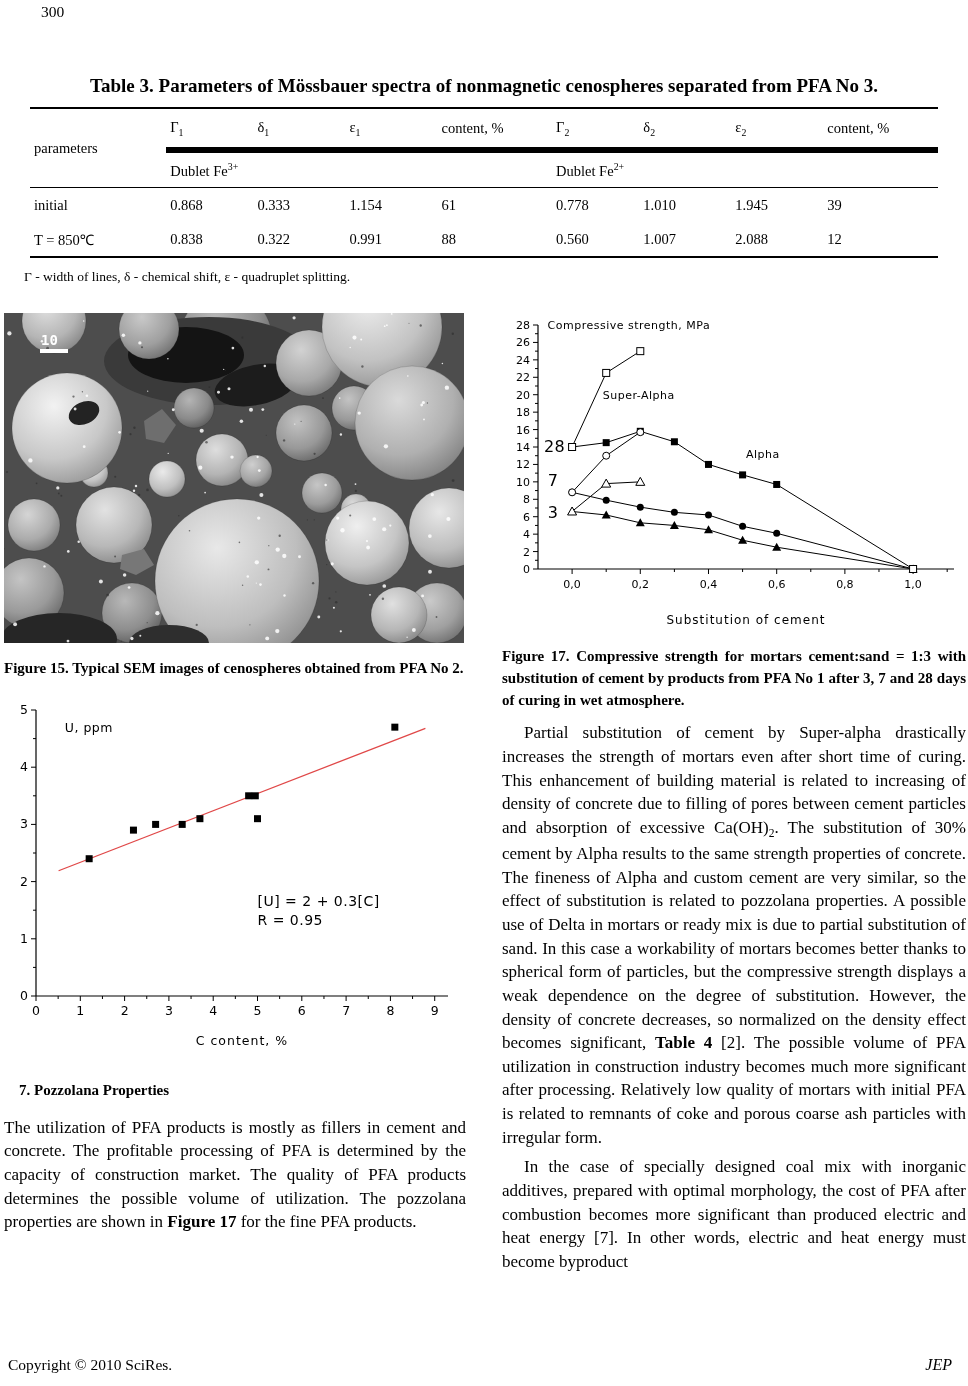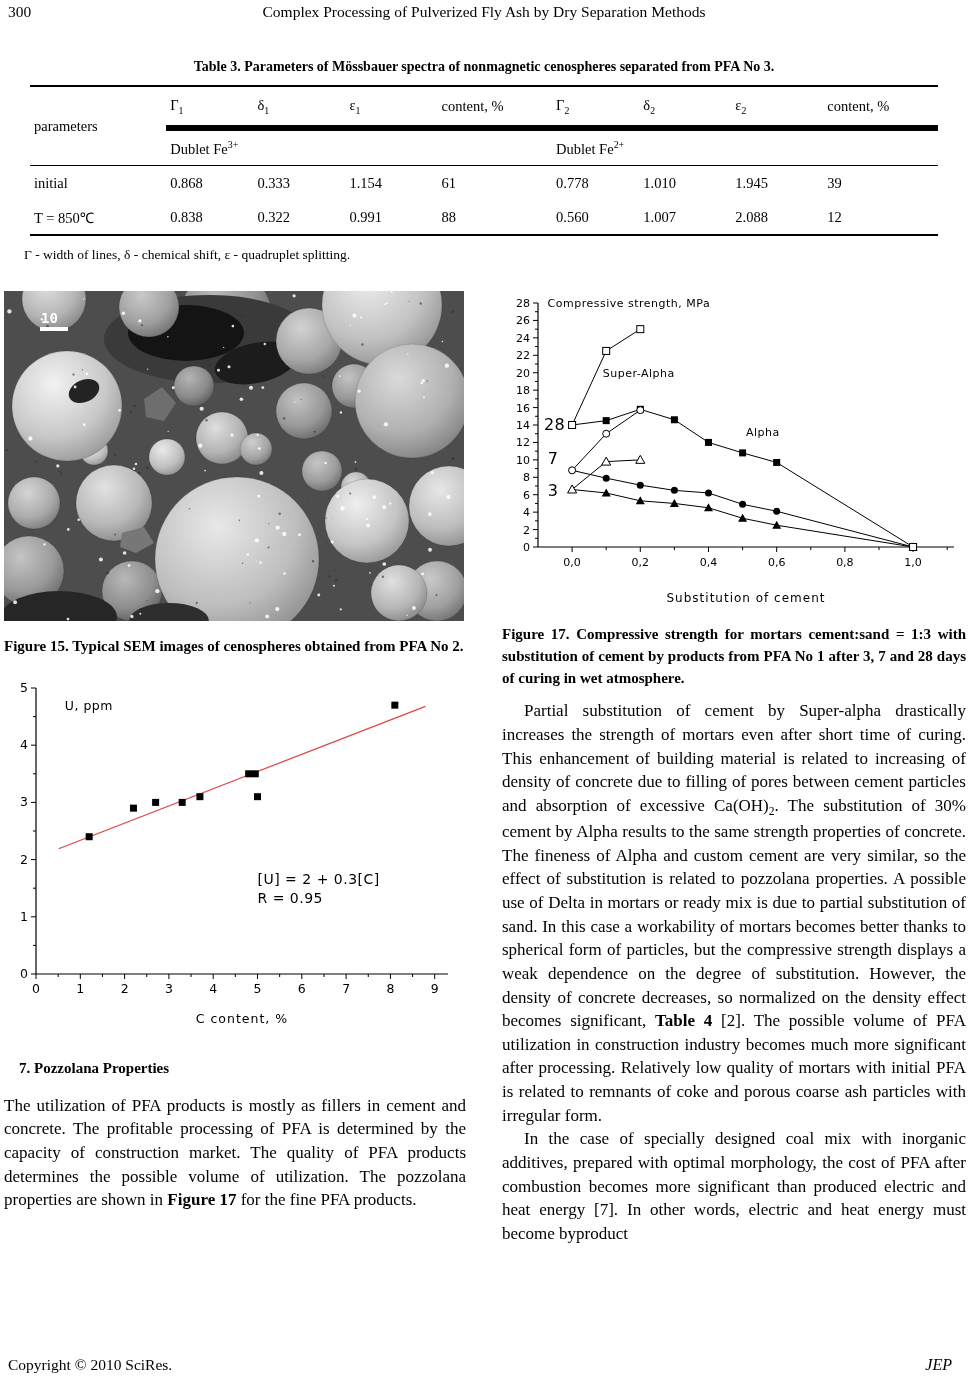--- a/index.html
+++ b/index.html
@@ -1,61 +1,60 @@
 <!DOCTYPE html>
 <html><head>
 <meta charset="utf-8">
 <style>
   html,body{margin:0;padding:0;background:#888;}
   .page{width:968px;height:1386px;position:relative;margin:0 auto;background:#fff;
         color:#000;font-family:"Liberation Serif",serif;overflow:hidden;}
   
-  .running-head{position:relative;height:24px;padding-top:3px;}
+  .running-head{position:relative;height:24px;padding-top:19px;margin-left:33px;}
   .page-num{position:absolute;left:8px;top:3px;font-size:15.5px;}
   .rh-title{text-align:center;font-size:15.5px;}
   
-  .table-title{text-align:center;font-weight:bold;font-size:14px;margin-top:32px;}
+  .table-title{text-align:center;font-weight:bold;font-size:19px;margin-top:32px;}
   table.t3{border-collapse:collapse;width:908px;margin:10px 0 0 30px;
            border-top:2px solid #000;border-bottom:2px solid #000;font-size:14.5px;}
   .t3 th,.t3 td{font-weight:normal;text-align:left;padding:0 4px;}
   .t3 tr.r1 th{height:38px;}
   .t3 tr.r2 th{height:34px;border-top:6px solid #000000;}
   .t3 thead{border-bottom:1.5px solid #000;}
   .t3 tbody td{height:34px;}
   .t3 sub,.fnote sub{font-size:0.68em;}
   .t3 sup{font-size:0.68em;}
   .fnote{margin:11px 0 0 24px;font-size:13.5px;}
   
   .columns{display:flex;gap:36px;margin-top:28px;padding-left:4px;padding-right:2px;}
   .col-left{width:462px;flex:none;}
   .col-right{width:464px;flex:none;}
   .caption{font-weight:bold;font-size:15px;line-height:1.45;text-align:justify;margin-top:15px;}
   h2.sec{font-size:15px;font-weight:bold;margin:30px 0 0 15px;font-family:"Liberation Serif",serif;}
   .body-par{font-size:17px;line-height:1.39;text-align:justify;margin:17px 0 0 0;}
-  .body-par.indent{text-indent:22px;margin-top:0;}
+  .body-par.indent{text-indent:22px;margin-top:6px;}
   .body-par.first{margin-top:10px;}
   .chart{margin-top:20px;}
   .chart-top{margin-top:0;}
   .chart svg, .sem-fig svg{display:block;}
   .sem-fig{width:460px;height:330px;}
   sub.rich{font-size:0.68em;}
   sup.rich{font-size:0.68em;}
   
   .footer{position:absolute;left:8px;right:16px;bottom:12px;display:flex;
           justify-content:space-between;font-size:15.5px;margin-top:38px;}
   .jep{font-weight:normal;font-style:italic;font-size:16px;}
 </style>
 </head>
 <body>
 
 <div class="page">
 
   <div class="running-head">
     <span class="page-num">300</span>
-    <div class="rh-title">Complex Processing of Pulverized Fly Ash by Dry Separation Methods</div>
   </div>
 
   <div class="table-title">Table 3. Parameters of Mössbauer spectra of nonmagnetic cenospheres separated from PFA No 3.</div>
 
   <table class="t3">
     <colgroup>
       <col style="width:14.5%">
         <col style="width:9.3%">
         <col style="width:9.8%">
         <col style="width:9.8%">

